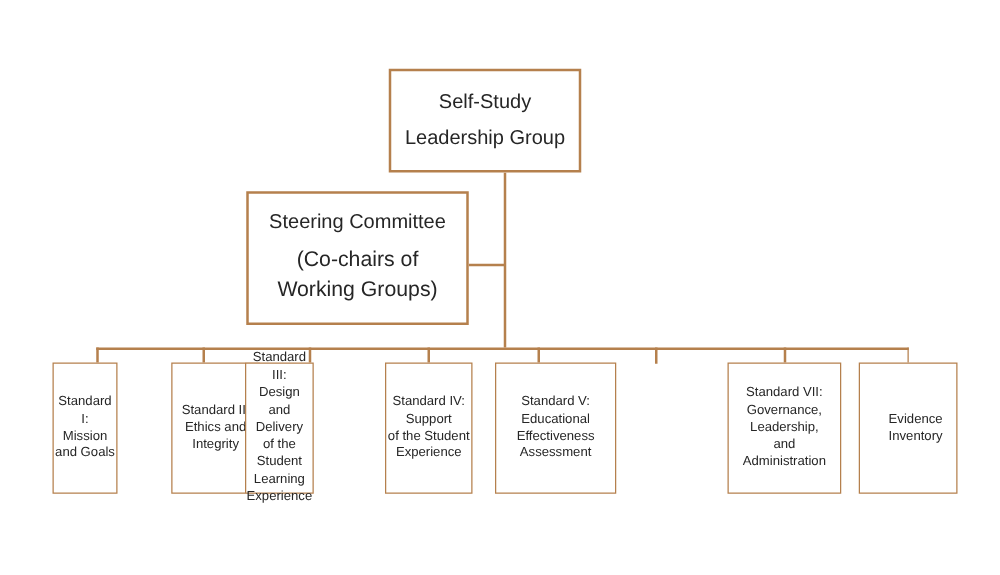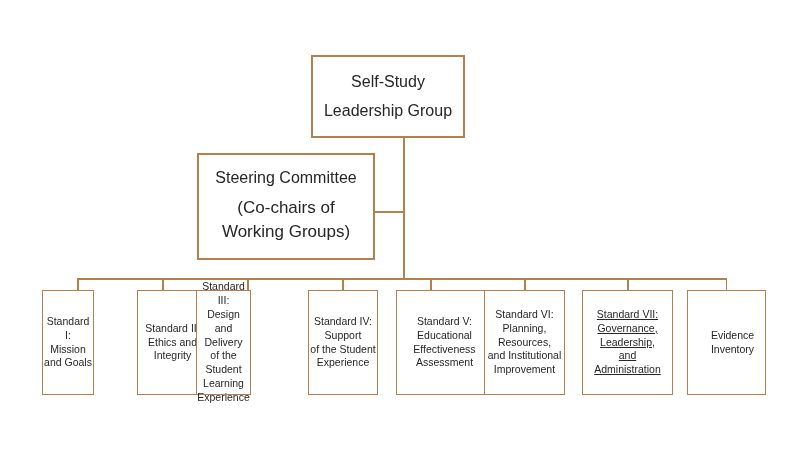--- a/index.html
+++ b/index.html
@@ -52,21 +52,21 @@
     font-size:10.5px;
     line-height:1.32;
   }
   .box-std .label{white-space:pre-line;display:block;}
   .b1{left:42px;  width:52px;}
   .b2{left:137px; width:71px;text-align:center;}
   .b3{left:196px; width:55px;}
   .b4{left:308px; width:70px;}
   .b5{left:396px; width:97px;}
   .b6{left:484px; width:81px;}
-  .b7{left:582px; width:91px;text-decoration:underline;}
+  .b7{left:582px; width:91px;}
   .b8{left:687px; width:79px;padding-left:12px;}
   .conn{
     position:absolute;
     background:var(--line);
   }
   .v-main   {left:403px; top:138px; width:1.6px; height:140px;}
   .h-steer  {left:375px; top:211px; width:29px;  height:1.6px;}
   .h-dist   {left:77px;  top:278px; width:650px; height:1.6px;}
   .stub     {top:278px;  width:1.6px; height:13px;}
   .s1{left:77px;}  .s2{left:162px;} .s3{left:247px;} .s4{left:342px;}
@@ -123,27 +123,20 @@
 Support
 of the Student
 Experience</span>
   </div>
   <div class="box box-std b5">
     <span class="label">Standard V:
 Educational
 Effectiveness
 Assessment</span>
   </div>
-  <div class="box box-std b6">
-    <span class="label">Standard VI:
-Planning,
-Resources,
-and Institutional
-Improvement</span>
-  </div>
   <div class="box box-std b7">
     <span class="label">Standard VII:
 Governance,
 Leadership,
 and
 Administration</span>
   </div>
   <div class="box box-std b8">
     <span class="label">Evidence
 Inventory</span>

